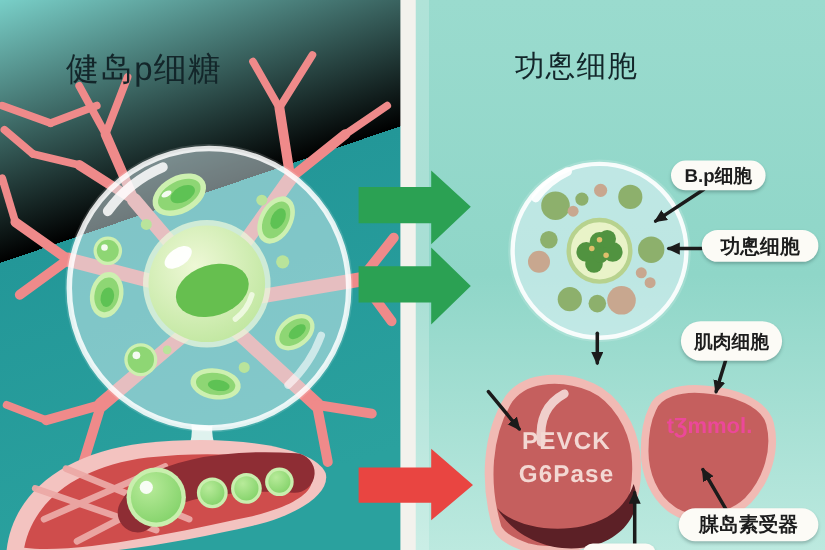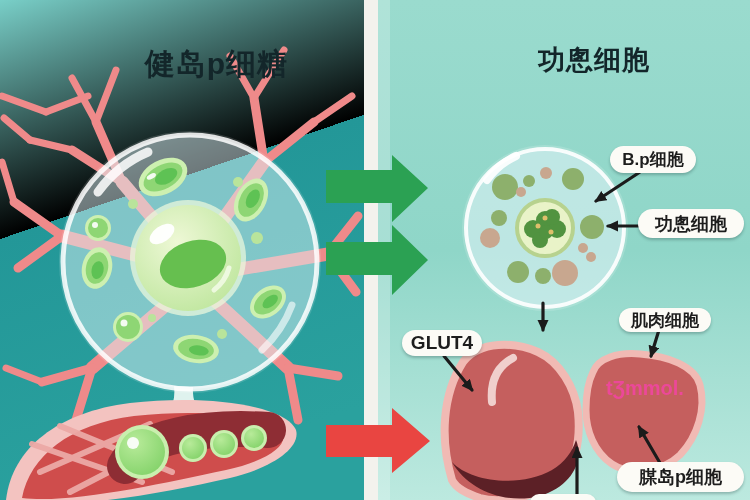--- a/index.html
+++ b/index.html
@@ -1,30 +1,30 @@
 <!DOCTYPE html>
 <html><head>
 <meta charset="utf-8">
 <style>
   html,body{margin:0;padding:0;background:#222;}
   .stage{position:relative;width:750px;height:500px;overflow:hidden;
          font-family:"Liberation Sans","DejaVu Sans",sans-serif;}
   .stage svg{position:absolute;left:0;top:0;}
-  .title{position:absolute;font-weight:bold;color:#13262a;text-align:right;
+  .title{position:absolute;font-weight:normal;color:#13262a;text-align:left;
          letter-spacing:1px;line-height:1.1;}
   .title.left{left:60px;top:47px;width:228px;font-size:30px;}
   .title.right{left:468px;top:46px;width:182px;font-size:27px;}
   .pill{position:absolute;background:#fcfbf6;border-radius:999px;color:#1d1d1d;
         font-weight:bold;text-align:center;display:flex;align-items:center;
         justify-content:center;box-shadow:0 2px 3px rgba(20,50,50,.28);
         white-space:nowrap;}
   .pill.glut4{left:402px;top:330px;width:80px;height:26px;font-size:19px;}
   .pill.bp{left:610px;top:146px;width:86px;height:27px;font-size:17px;}
   .pill.gong{left:638px;top:209px;width:106px;height:29px;font-size:18px;}
-  .pill.muscle{left:619px;top:292px;width:92px;height:24px;font-size:17px;margin-top:16px;}
+  .pill.muscle{left:619px;top:292px;width:92px;height:36px;font-size:17px;}
   .pill.receptor{left:617px;top:462px;width:127px;height:30px;font-size:18px;}
   .pill.cut{left:530px;top:494px;width:66px;height:18px;}
   .organ-label{position:absolute;font-weight:bold;text-align:center;}
   .organ-label .l1{color:#f3d8d3;font-size:22px;letter-spacing:1px;}
   .organ-label .l2{color:#f3d8d3;font-size:22px;letter-spacing:1px;}
   .organ-label.pevck{left:455px;top:386px;width:120px;line-height:1.35;}
   .organ-label.mmol{left:585px;top:377px;width:120px;color:#ec4899;font-size:20px;}
 </style>
 </head>
 <body>
@@ -251,19 +251,22 @@
     <path d="M577,500 L577,448" marker-end="url(#ah)"></path>
   </g>
 </svg>
 
 <div class="title left">健岛p细糖</div>
 <div class="title right">功悤细胞</div>
 
 <div class="pill gong">功悤细胞</div>
 <div class="pill bp">B.p细胞</div>
 <div class="pill muscle">肌肉细胞</div>
-<div class="pill glut4">GLUT4</div>
-<div class="pill receptor">腜岛p细胞</div>
+<div class="pill receptor">腜岛素受器</div>
 <div class="pill cut"></div>
 
+<div class="organ-label pevck">
+  <div class="l1">PEVCK</div>
+  <div class="l2">G6Pase</div>
+</div>
 <div class="organ-label mmol">tƷmmol.</div>
 
 </div>
 
 </body></html>

